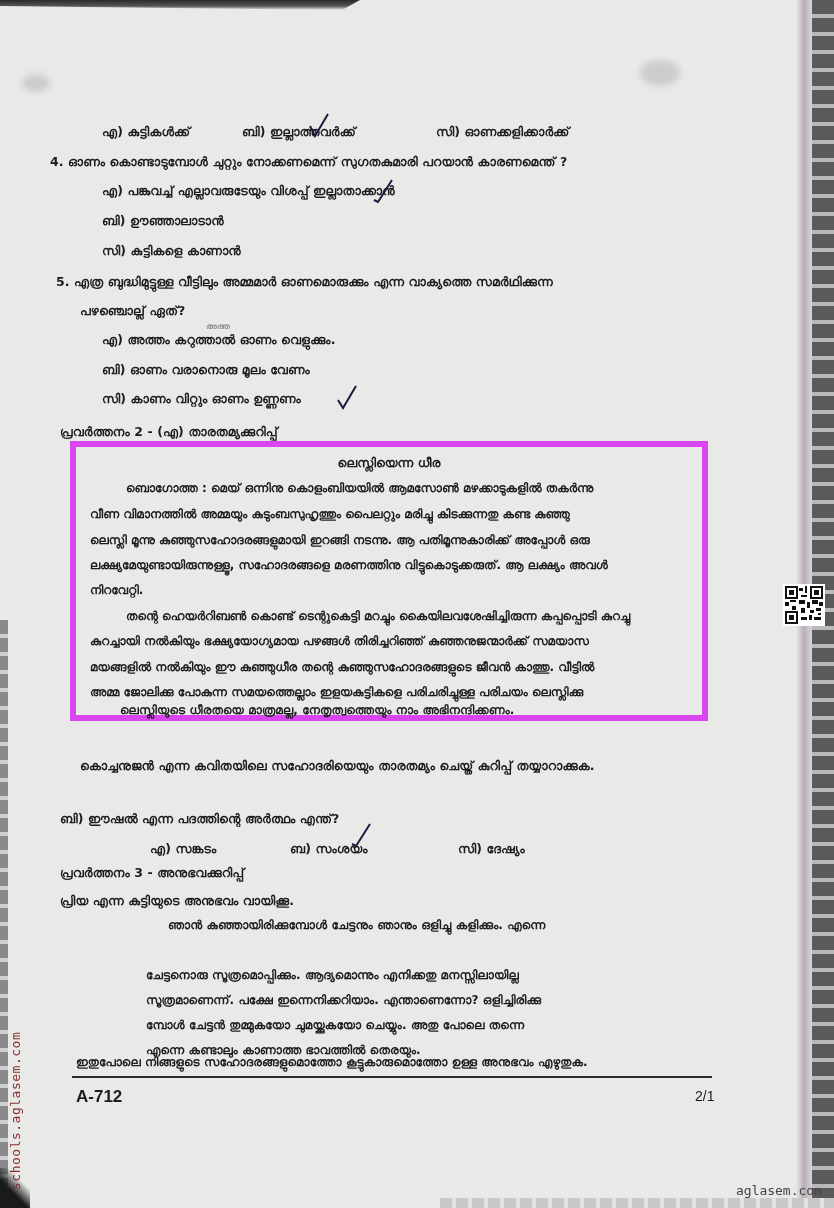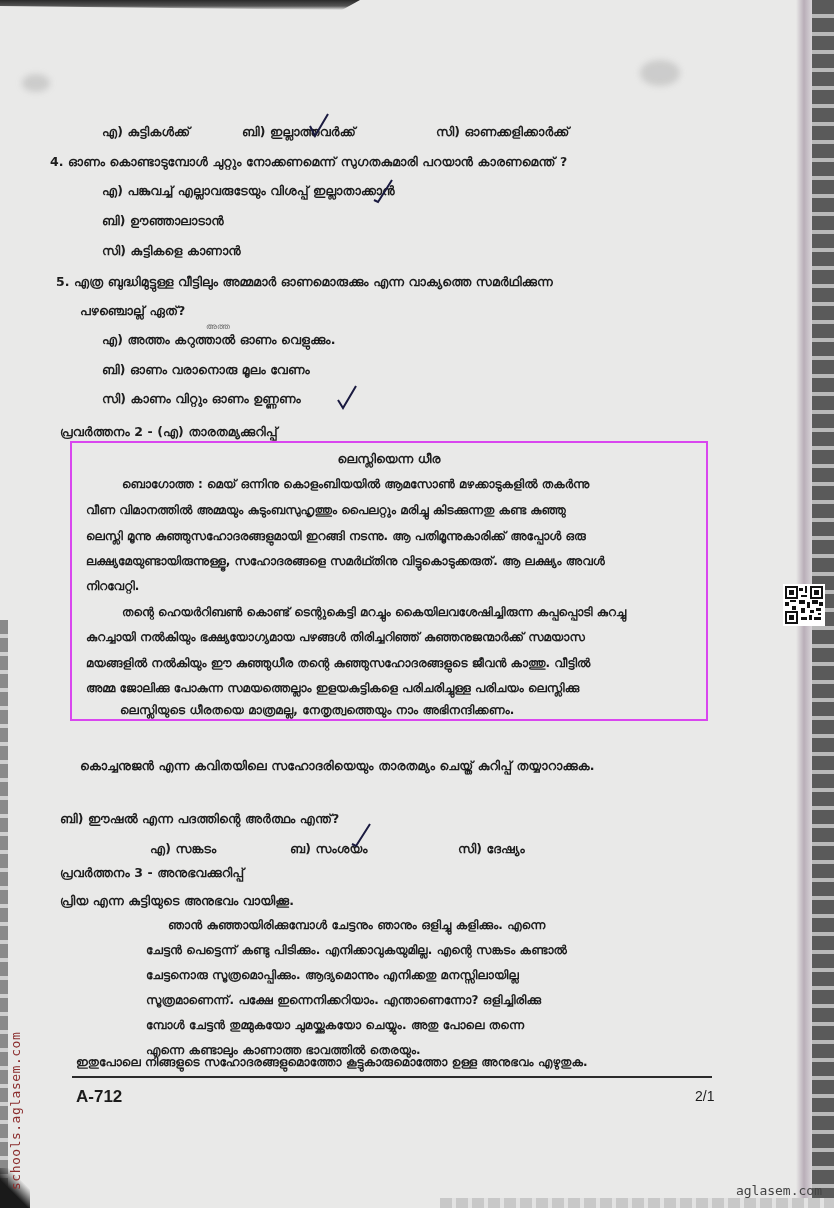--- a/index.html
+++ b/index.html
@@ -52,21 +52,21 @@
   .qr svg { width: 38px; height: 38px; display: block; }
 
   .text { position: absolute; font-size: 12.5px; font-weight: bold; white-space: nowrap; letter-spacing: 0.1px; }
   .q { left: 50px; }
   .opt { font-size: 12.5px; }
   .tick { position: absolute; width: 22px; height: 26px; }
   .tick svg { width: 100%; height: 100%; }
 
   .box {
     position: absolute; left: 70px; top: 441px; width: 638px; height: 280px;
-    border: 2px solid #d946ef; box-sizing: border-box;
+    border: 6px solid #d946ef; box-sizing: border-box;
   }
   .box-title { position: absolute; left: 0; right: 0; top: 8px; text-align: center; font-size: 12.5px; font-weight: bold; }
   .box-line { position: absolute; left: 14px; font-size: 12px; font-weight: bold; white-space: nowrap; }
 
   .footer-rule { position: absolute; left: 72px; top: 1076px; width: 640px; height: 2px; background: #2b2b2b; }
   .footer-code { position: absolute; left: 76px; top: 1087px; font-family: "Liberation Sans", sans-serif; font-weight: bold; font-size: 17px; }
   .footer-page { position: absolute; left: 695px; top: 1088px; font-family: "Liberation Sans", sans-serif; font-size: 14px; }
   .smudge { position: absolute; border-radius: 50%; background: rgba(120,120,120,0.25); filter: blur(3px); }
 </style>
 </head>
@@ -119,21 +119,21 @@
       </svg>
   </div>
 
   <div class="text" style="left:60px;top:424px;">പ്രവർത്തനം 2 - (എ) താരതമ്യക്കുറിപ്പ്</div>
 
   <div class="box">
     <div class="box-title">ലെസ്ലിയെന്ന ധീര</div>
     <div class="box-line" style="top:34px;left:50px;">ബൊഗോത്ത : മെയ് ഒന്നിനു കൊളംബിയയിൽ ആമസോൺ മഴക്കാടുകളിൽ തകർന്നു</div>
     <div class="box-line" style="top:60px;">വീണ വിമാനത്തിൽ അമ്മയും കുടുംബസുഹൃത്തും പൈലറ്റും മരിച്ചു കിടക്കുന്നതു കണ്ട കുഞ്ഞു</div>
     <div class="box-line" style="top:86px;">ലെസ്ലി മൂന്നു കുഞ്ഞുസഹോദരങ്ങളുമായി ഇറങ്ങി നടന്നു. ആ പതിമൂന്നുകാരിക്ക് അപ്പോൾ ഒരു</div>
-    <div class="box-line" style="top:111px;">ലക്ഷ്യമേയുണ്ടായിരുന്നുള്ളൂ, സഹോദരങ്ങളെ സമർഥ്തിനു വിട്ടുകൊടുക്കരുത്. ആ ലക്ഷ്യം അവൾ</div>
+    <div class="box-line" style="top:111px;">ലക്ഷ്യമേയുണ്ടായിരുന്നുള്ളൂ, സഹോദരങ്ങളെ മരണത്തിനു വിട്ടുകൊടുക്കരുത്. ആ ലക്ഷ്യം അവൾ</div>
     <div class="box-line" style="top:136px;">നിറവേറ്റി.</div>
     <div class="box-line" style="top:162px;left:50px;">തന്റെ ഹെയർറിബൺ കൊണ്ട് ടെന്റുകെട്ടി മറച്ചും കൈയിലവശേഷിച്ചിരുന്ന കപ്പപ്പൊടി കുറച്ചു</div>
     <div class="box-line" style="top:187px;">കുറച്ചായി നൽകിയും ഭക്ഷ്യയോഗ്യമായ പഴങ്ങൾ തിരിച്ചറിഞ്ഞ് കുഞ്ഞനുജന്മാർക്ക് സമയാസ</div>
     <div class="box-line" style="top:213px;">മയങ്ങളിൽ നൽകിയും ഈ കുഞ്ഞുധീര തന്റെ കുഞ്ഞുസഹോദരങ്ങളുടെ ജീവൻ കാത്തു. വീട്ടിൽ</div>
     <div class="box-line" style="top:238px;">അമ്മ ജോലിക്കു പോകുന്ന സമയത്തെല്ലാം ഇളയകുട്ടികളെ പരിചരിച്ചുള്ള പരിചയം ലെസ്ലിക്കു</div>
   </div>
   <div class="text" style="left:120px;top:703px;font-size:12px;">ലെസ്ലിയുടെ ധീരതയെ മാത്രമല്ല, നേതൃത്വത്തെയും നാം അഭിനന്ദിക്കണം.</div>
 
   <div class="text" style="left:80px;top:758px;">കൊച്ചനുജൻ എന്ന കവിതയിലെ സഹോദരിയെയും താരതമ്യം ചെയ്ത് കുറിപ്പ് തയ്യാറാക്കുക.</div>
 
@@ -144,21 +144,20 @@
   <div class="tick" style="left:350px;top:822px;">
     <svg viewBox="0 0 22 26">
         <path d="M2 22 L6 24 L20 2" stroke="#1a1a40" stroke-width="2" fill="none"></path>
       </svg>
   </div>
 
   <div class="text" style="left:60px;top:865px;">പ്രവർത്തനം 3 - അനുഭവക്കുറിപ്പ്</div>
   <div class="text" style="left:60px;top:893px;">പ്രിയ എന്ന കുട്ടിയുടെ അനുഭവം വായിക്കൂ.</div>
 
   <div class="text" style="left:168px;top:918px;font-size:12px;">ഞാൻ കുഞ്ഞായിരിക്കുമ്പോൾ ചേട്ടനും ഞാനും ഒളിച്ചു കളിക്കും. എന്നെ</div>
-  <div class="text" style="left:146px;top:943px;font-size:12px;">ചേട്ടൻ പെട്ടെന്ന് കണ്ടു പിടിക്കും. എനിക്കാവുകയുമില്ല. എന്റെ സങ്കടം കണ്ടാൽ</div>
   <div class="text" style="left:146px;top:968px;font-size:12px;">ചേട്ടനൊരു സൂത്രമൊപ്പിക്കും. ആദ്യമൊന്നും എനിക്കതു മനസ്സിലായില്ല</div>
   <div class="text" style="left:146px;top:993px;font-size:12px;">സൂത്രമാണെന്ന്. പക്ഷേ ഇന്നെനിക്കറിയാം. എന്താണെന്നോ? ഒളിച്ചിരിക്കു</div>
   <div class="text" style="left:146px;top:1018px;font-size:12px;">മ്പോൾ ചേട്ടൻ തുമ്മുകയോ ചുമയ്ക്കുകയോ ചെയ്യും. അതു പോലെ തന്നെ</div>
   <div class="text" style="left:146px;top:1043px;font-size:12px;">എന്നെ കണ്ടാലും കാണാത്ത ഭാവത്തിൽ തെരയും.</div>
 
   <div class="text" style="left:76px;top:1055px;font-size:12px;">ഇതുപോലെ നിങ്ങളുടെ സഹോദരങ്ങളുമൊത്തോ കൂട്ടുകാരുമൊത്തോ ഉള്ള അനുഭവം എഴുതുക.</div>
 
   <div class="footer-rule"></div>
   <div class="footer-code">A-712</div>
   <div class="footer-page">2/1</div>

